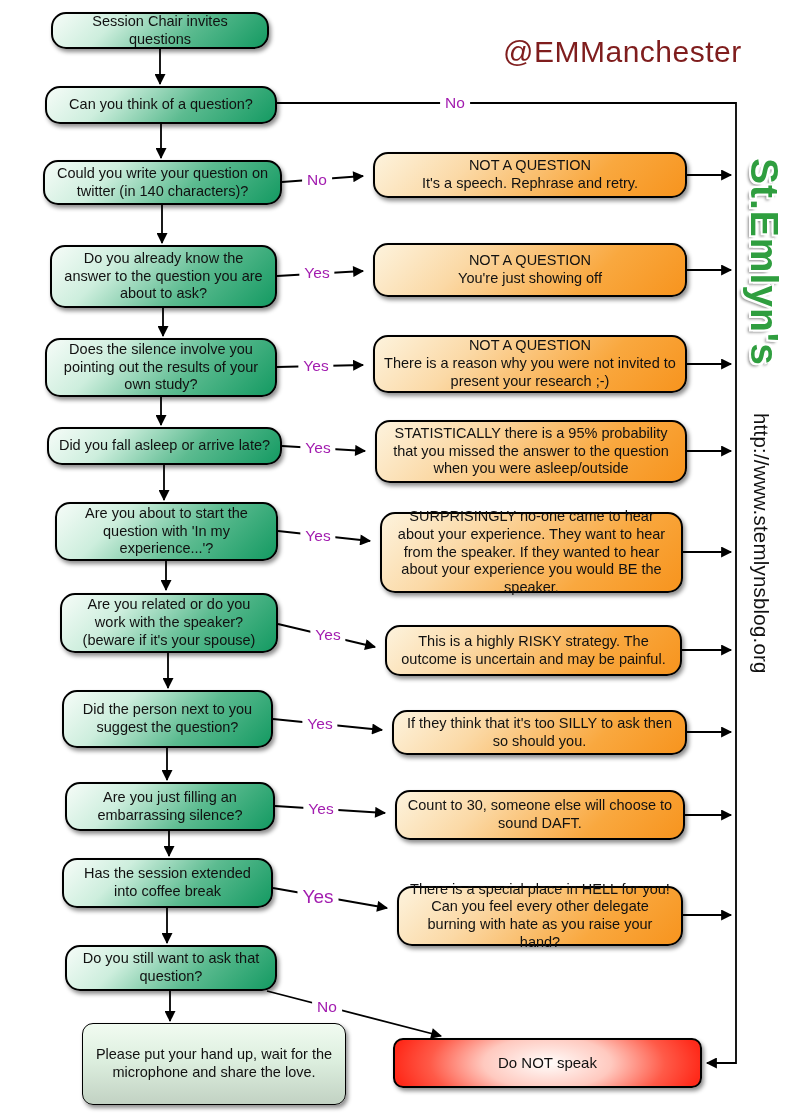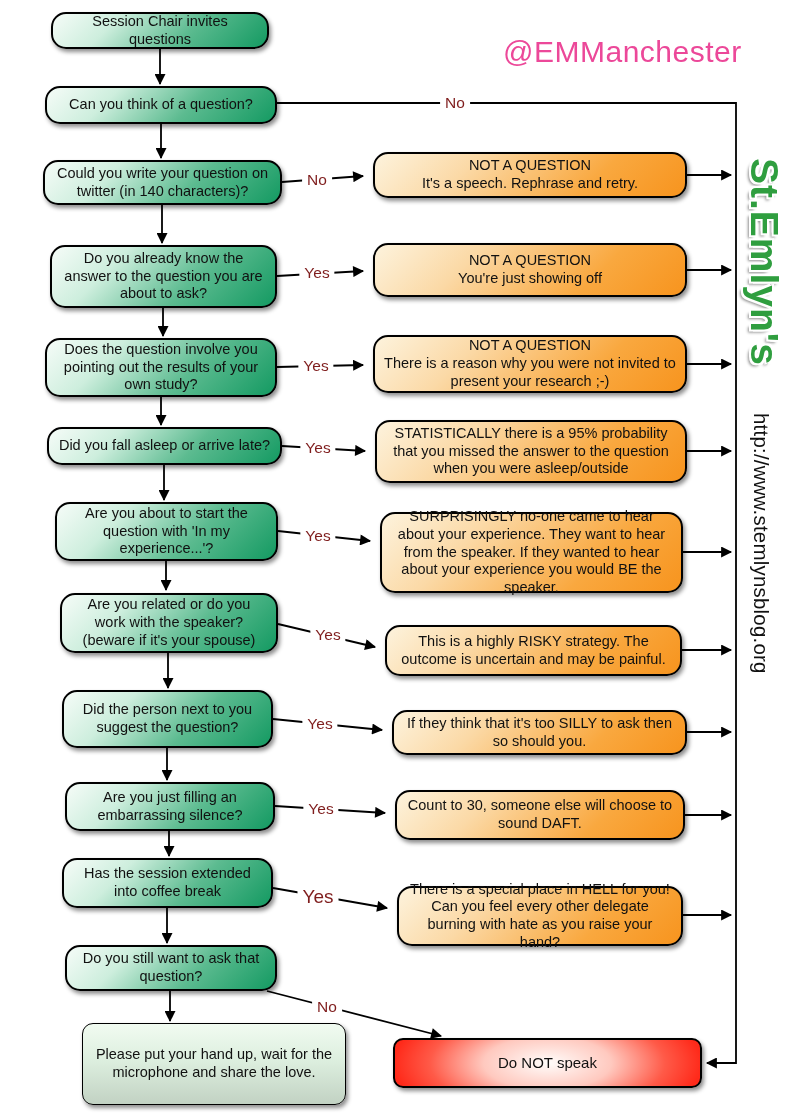--- a/index.html
+++ b/index.html
@@ -27,26 +27,26 @@
     background:linear-gradient(180deg,#f1fbf1 0%,#ddefdf 45%,#c2d2c3 100%);
     border-width:1.5px; border-radius:11px;margin-left:44px;
   }
   .final-neg {
     background:radial-gradient(ellipse 55% 150% at 50% 50%,#fffdfb 0%,#ffc9bf 38%,#ff5a48 70%,#ff2a1a 92%);
     border-radius:10px; font-size:15px;
   }
 
   .lbl {
     position:absolute; transform:translate(-50%,-50%);
-    background:#fff; padding:0 5px; font-size:15.5px; color:#7f1d1d; white-space:nowrap;
+    background:#fff; padding:0 5px; font-size:15.5px; color:#a21caf; white-space:nowrap;
   }
   .lbl-lg { font-size:19px; }
 
   .handle {
-    position:absolute; left:503px; top:35px; font-size:30px; color:#ec4899;
+    position:absolute; left:503px; top:35px; font-size:30px; color:#7f1d1d;
     letter-spacing:0.5px; white-space:nowrap;
   }
   .brand {
     position:absolute; left:742px; top:158px; writing-mode:vertical-rl;
     font-size:39px; font-weight:bold; letter-spacing:1px; white-space:nowrap;
     color:#2f9e3f;
     text-shadow:-2px -2px 0 #fff, 2px -2px 0 #fff, -2px 2px 0 #fff, 2px 2px 0 #fff,
                  3px 3px 3px rgba(0,0,0,0.45);
   }
   .site-url {
@@ -106,21 +106,21 @@
   </svg>
 
   <div class="handle">@EMManchester</div>
   <div class="brand">St.Emlyn's</div>
   <div class="site-url">http://www.stemlynsblog.org</div>
 
   <div class="node qbox" style="left:51px;top:12px;width:218px;height:37px;">Session Chair invites questions</div>
   <div class="node qbox" style="left:45px;top:86px;width:232px;height:38px;">Can you think of a question?</div>
   <div class="node qbox" style="left:43px;top:160px;width:239px;height:45px;">Could you write your question on twitter (in 140 characters)?</div>
   <div class="node qbox" style="left:50px;top:245px;width:227px;height:63px;">Do you already know the answer to the question you are about to ask?</div>
-  <div class="node qbox" style="left:45px;top:338px;width:232px;height:59px;">Does the question involve you pointing out the results of your own study?</div>
+  <div class="node qbox" style="left:45px;top:338px;width:232px;height:59px;">Does the silence involve you pointing out the results of your own study?</div>
   <div class="node qbox" style="left:47px;top:427px;width:235px;height:38px;">Did you fall asleep or arrive late?</div>
   <div class="node qbox" style="left:55px;top:502px;width:223px;height:59px;">Are you about to start the question with 'In my experience...'?</div>
   <div class="node qbox" style="left:60px;top:593px;width:218px;height:60px;">Are you related or do you work with the speaker? (beware if it's your spouse)</div>
   <div class="node qbox" style="left:62px;top:690px;width:211px;height:58px;">Did the person next to you suggest the question?</div>
   <div class="node qbox" style="left:65px;top:782px;width:210px;height:49px;">Are you just filling an embarrassing silence?</div>
   <div class="node qbox" style="left:62px;top:858px;width:211px;height:50px;">Has the session extended into coffee break</div>
   <div class="node qbox" style="left:65px;top:945px;width:212px;height:46px;">Do you still want to ask that question?</div>
 
   <div class="node obox" style="left:363px;top:152px;width:314px;height:46px;">NOT A QUESTION
 It's a speech. Rephrase and retry.</div>

